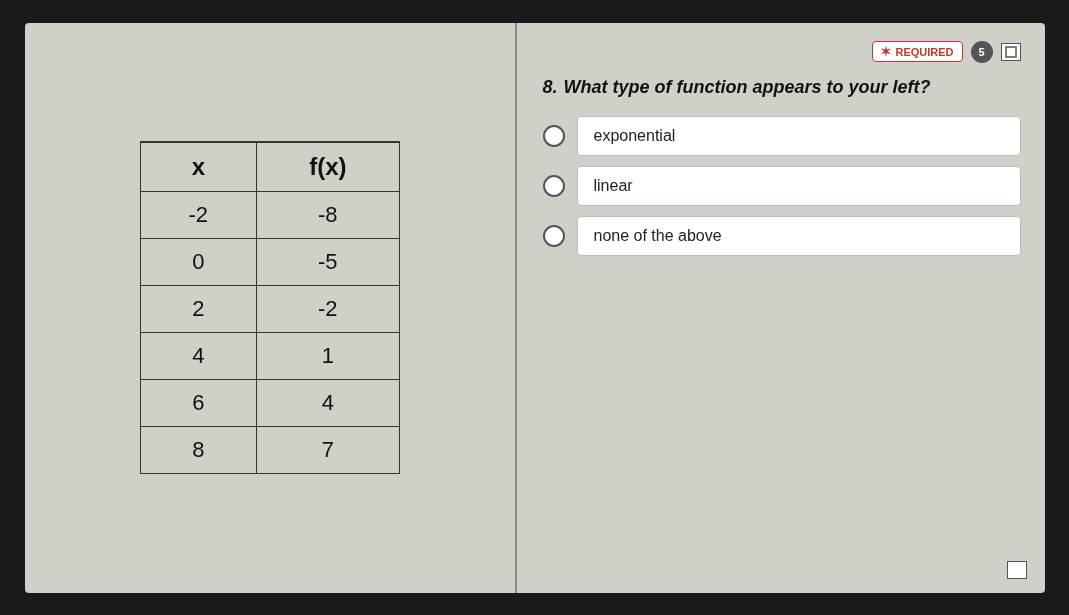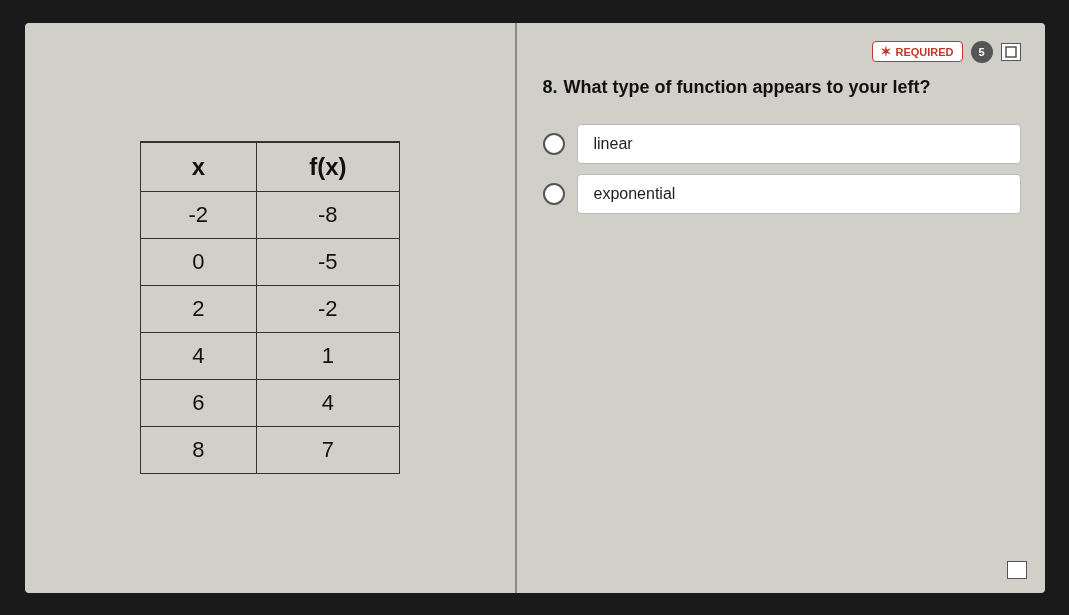--- a/index.html
+++ b/index.html
@@ -126,22 +126,23 @@
       align-items: center;
       justify-content: center;
       background: #fff;
     }
 
     
     .question-text {
       font-size: 18px;
       font-weight: 600;
       color: #111;
-      margin-bottom: 24px;
+      margin-bottom: 16px;
       line-height: 1.4;
+      font-style: italic;
     }
 
     .question-number {
       font-size: 18px;
       font-weight: 700;
       margin-right: 6px;
     }
 
     
     .options-list {
@@ -246,25 +247,29 @@
       </div>
     </div>
 
     <div class="question-text">
       <span class="question-number">8.</span><span>What type of function appears to your left?</span>
     </div>
 
     <div class="options-list" id="options-list">
     <div class="option-item">
           <div class="radio-circle"></div>
+          <div class="option-box">exponential</div>
+        </div>
+        <div class="option-item">
+          <div class="radio-circle"></div>
           <div class="option-box">linear</div>
         </div>
         <div class="option-item">
           <div class="radio-circle"></div>
-          <div class="option-box">exponential</div>
+          <div class="option-box">none of the above</div>
         </div>
       </div>
 
   </div>
 
   <div class="bottom-flag"></div>
 
 </div>
 
 </body></html>

